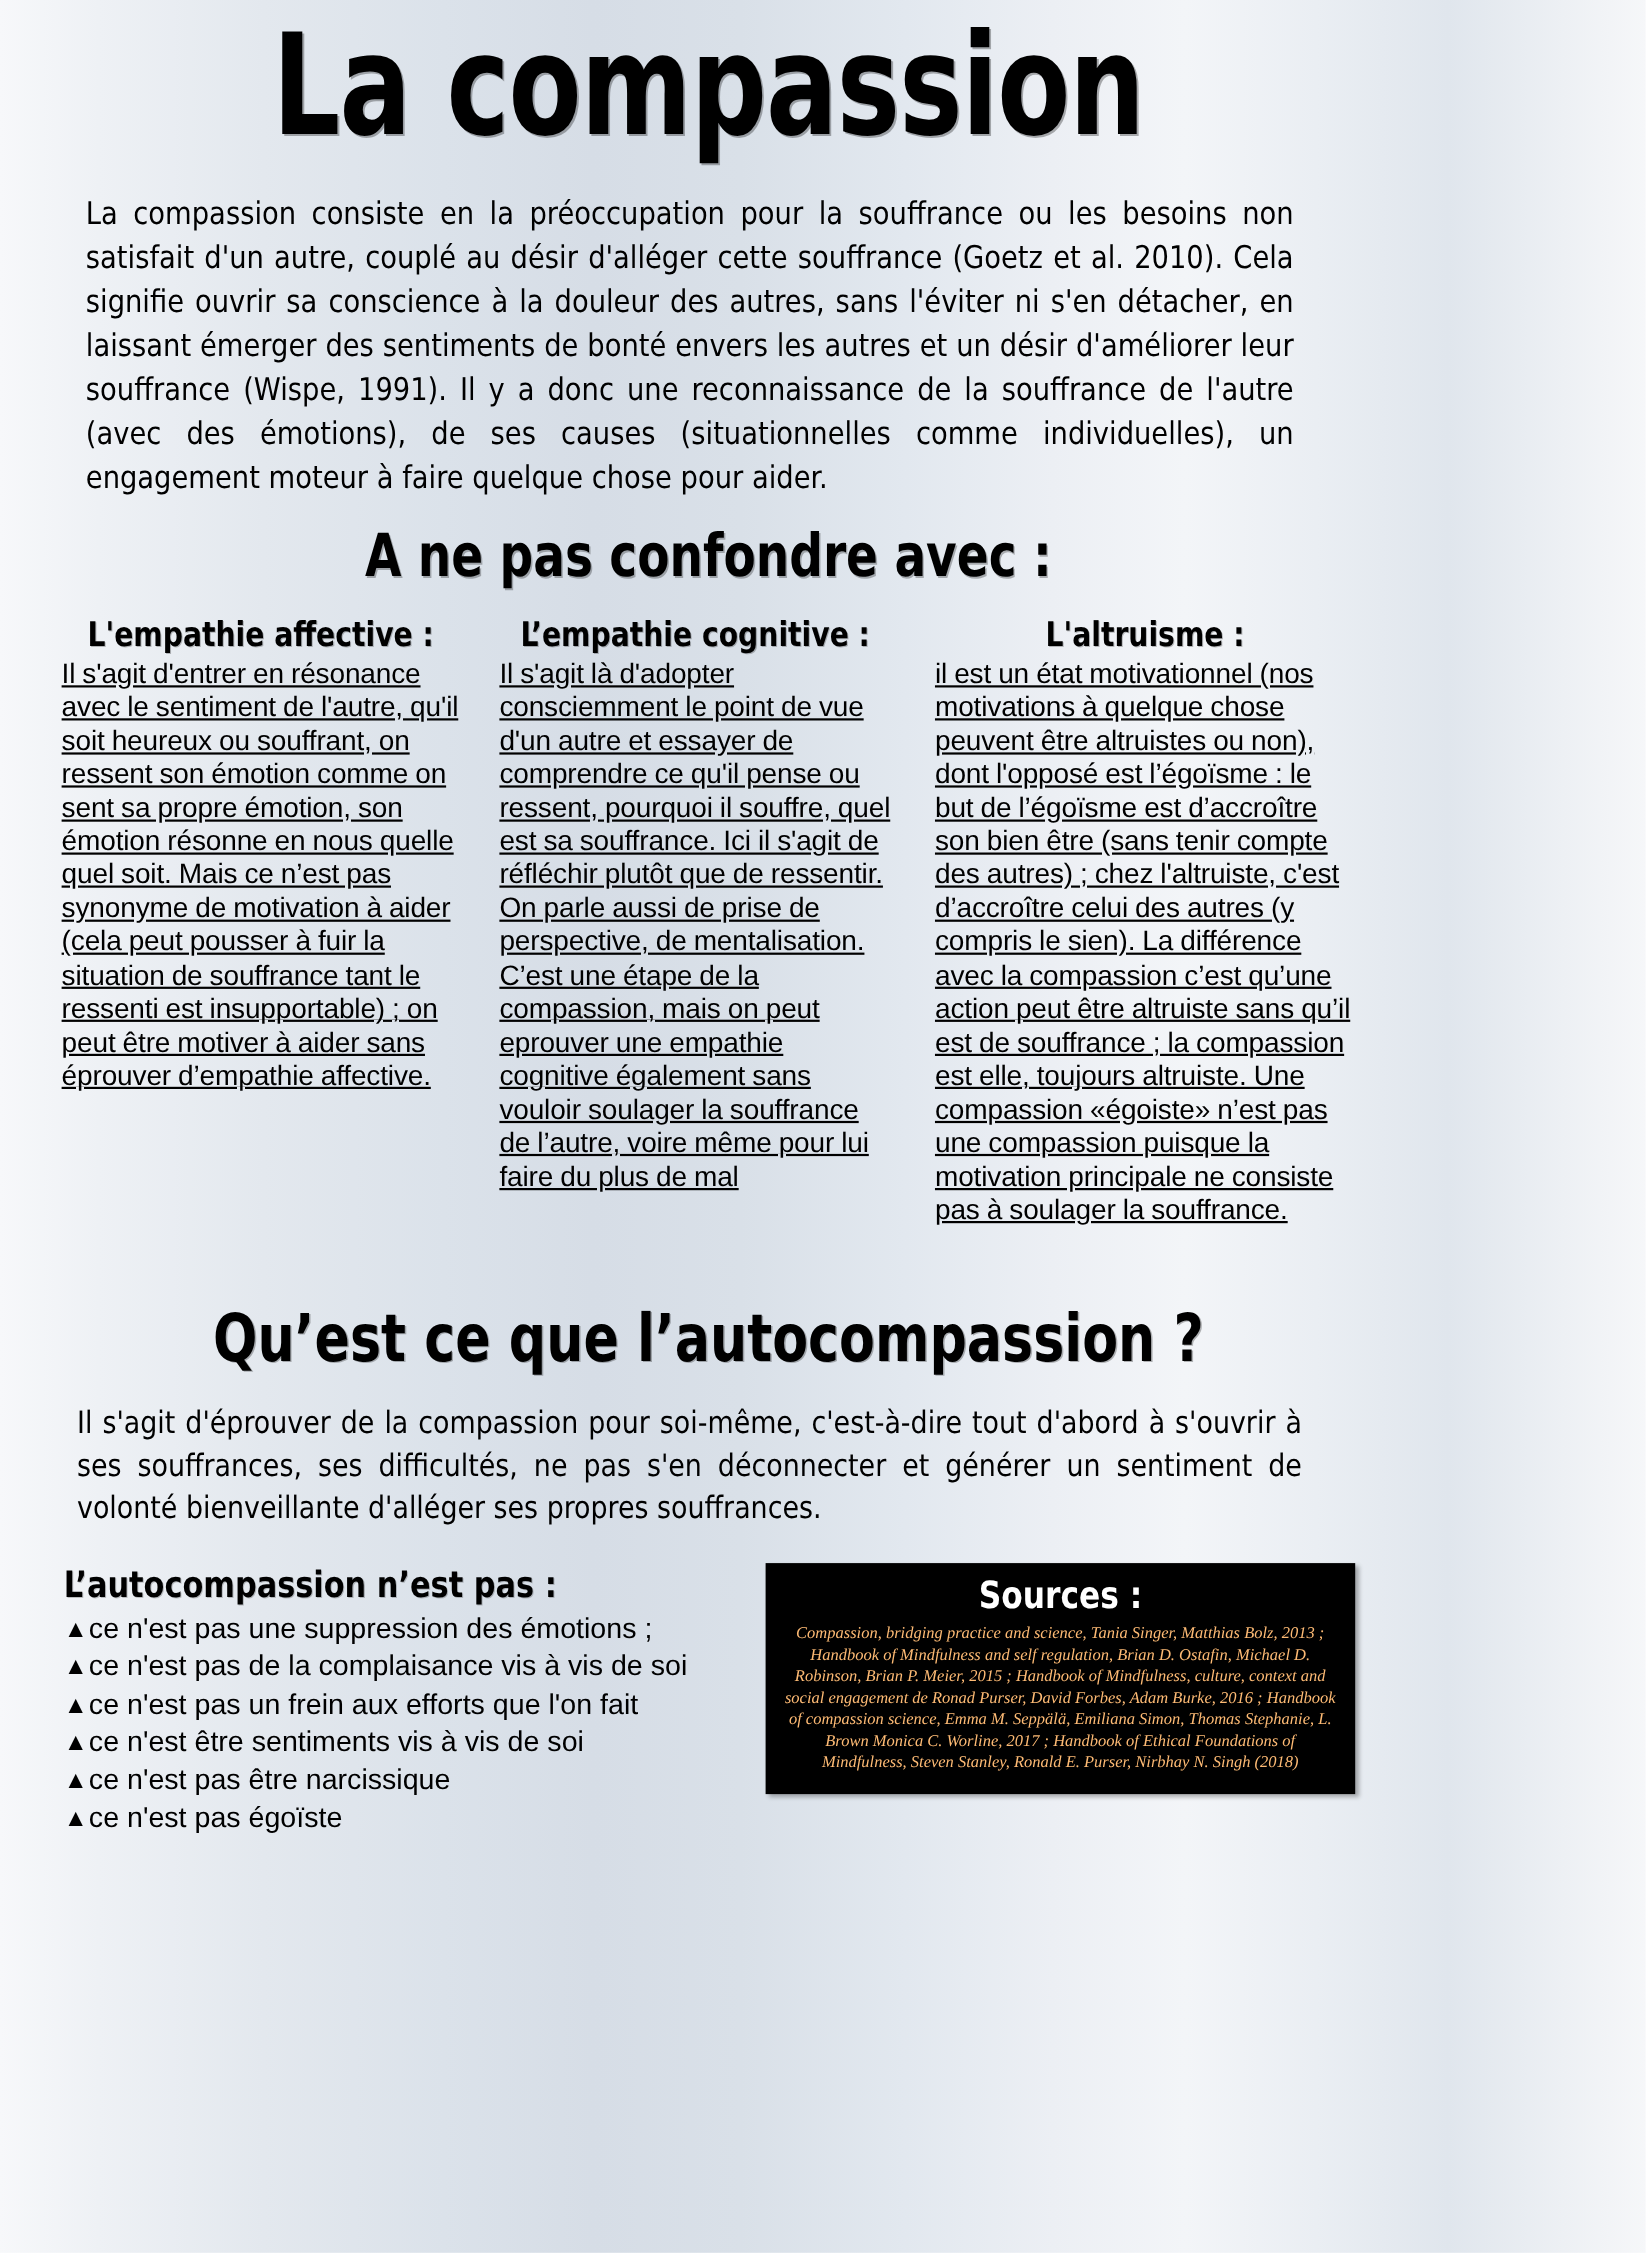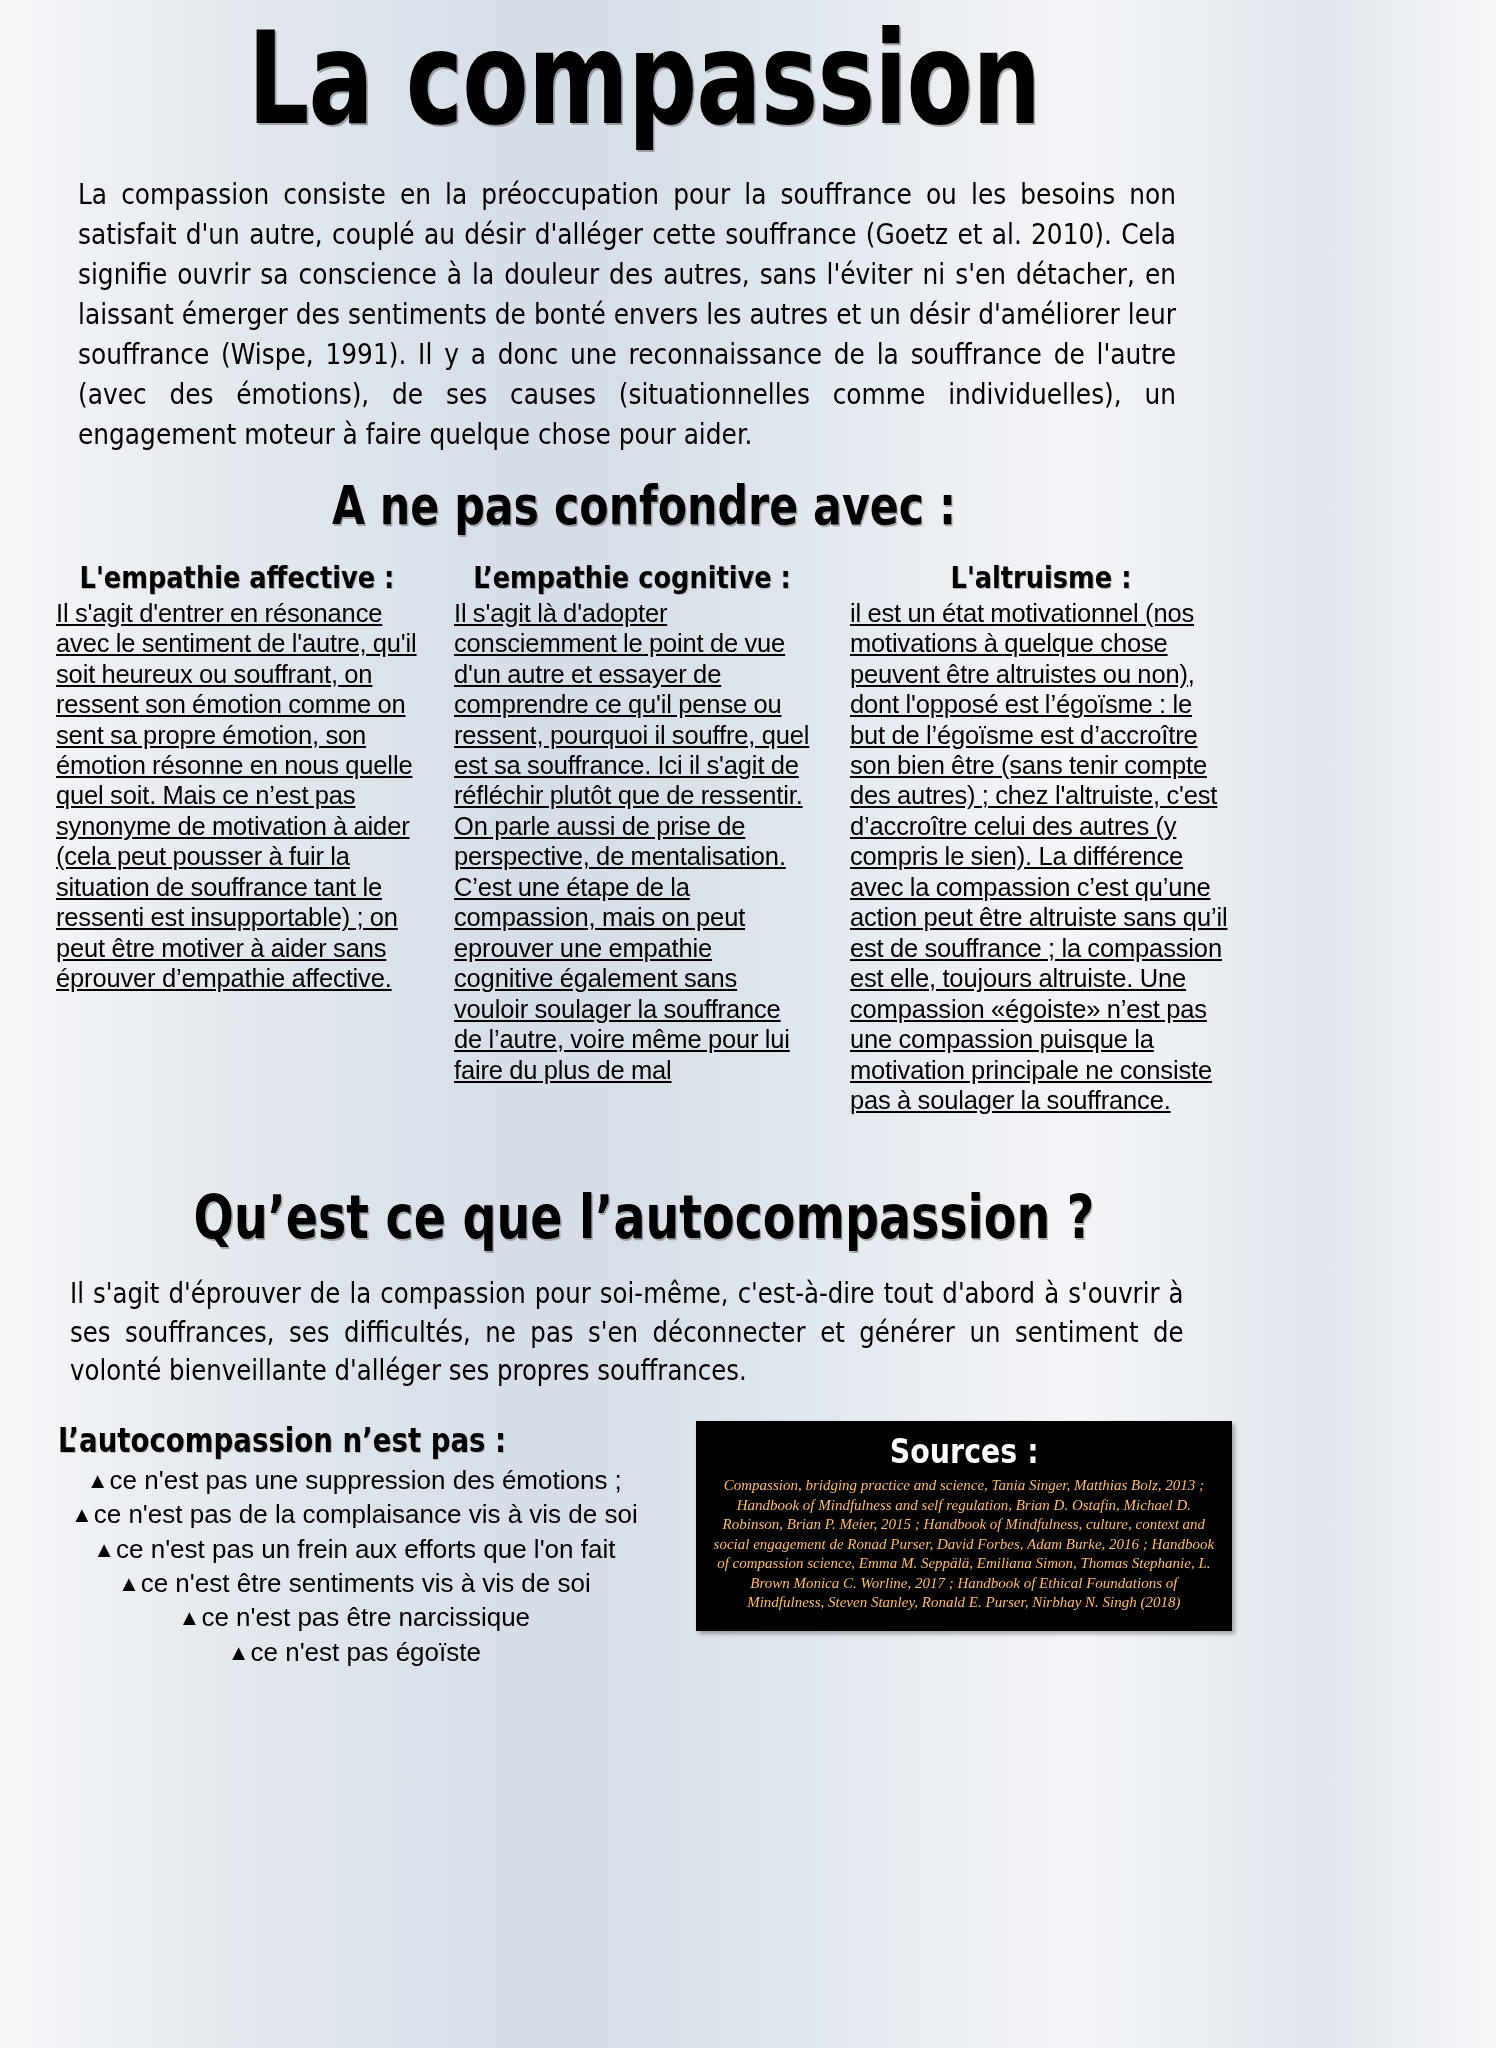--- a/index.html
+++ b/index.html
@@ -157,21 +157,20 @@
     padding: 0;
   }
   ul.no-list li {
     font-family: "Liberation Sans", "DejaVu Sans", sans-serif;
     font-size: 26px;
     line-height: 1.21;
     margin: 0 0 3px 0;
     padding-left: 0;
     display: block;
     max-width: 640px;
-    text-align: center;
   }
   .tri {
     font-size: 22px;
     line-height: 1;
     vertical-align: 1px;
     margin-right: 1px;
   }
 
   
   .sources-box {

